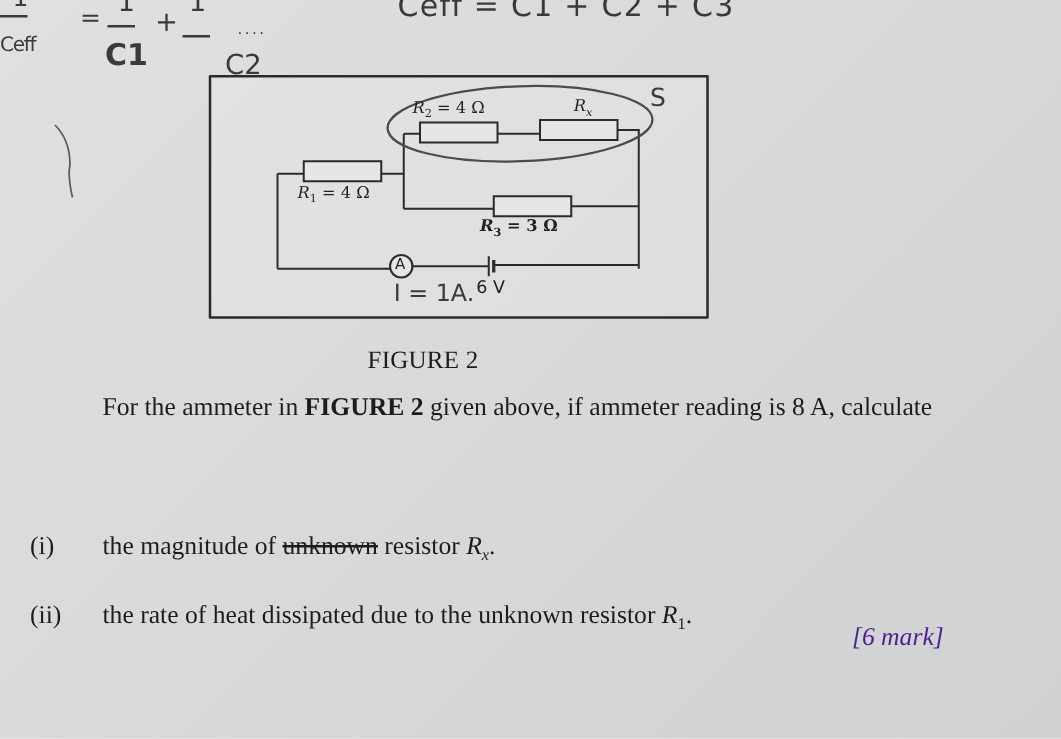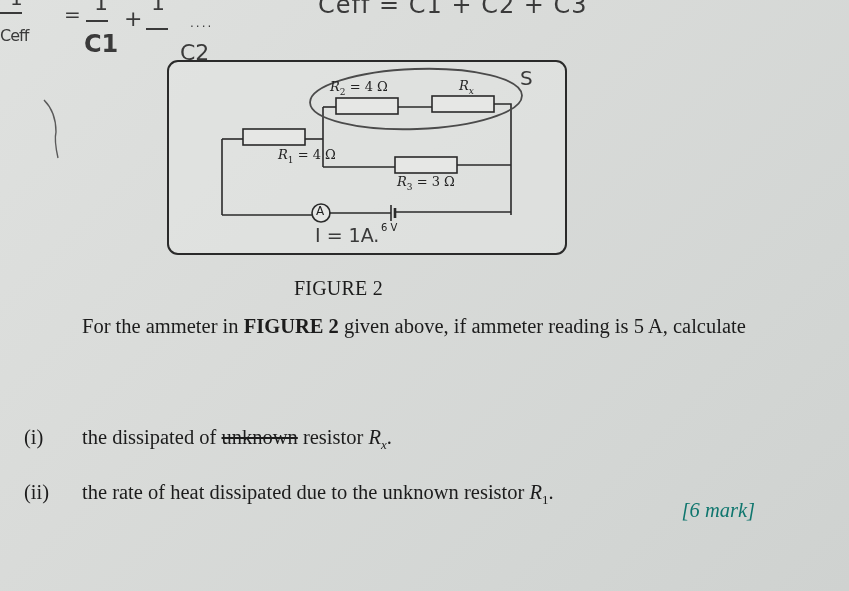--- a/index.html
+++ b/index.html
@@ -12,21 +12,21 @@
   .abs { position: absolute; }
   .hand {
     font-family: "DejaVu Sans", sans-serif;
     color: #3a3a3a;
     font-weight: normal;
   }
   .hand-line { position: absolute; border-top: 2px solid #3a3a3a; }
   
   .circuit-box {
     position: absolute; left: 167px; top: 60px; width: 396px; height: 191px;
-    border: 2px solid #2a2a2a; border-radius: 11px;
+    border: 2px solid #2a2a2a; border-radius: 1px;
     background: rgba(228,229,227,0.55);
   }
   .circuit-svg { position: absolute; left: 0; top: 0; }
   .clabel {
     position: absolute; font-family: "DejaVu Serif", serif; font-style: italic;
     font-size: 13px; color: #222; white-space: nowrap;
   }
   .clabel sub { font-size: 9px; font-style: normal; }
   .sans-label { font-family: "DejaVu Sans", sans-serif; font-style: normal; font-size: 13px; }
   .figure-caption {
@@ -37,21 +37,21 @@
     position: absolute; left: 82px; top: 310px; width: 690px;
     font-size: 20.5px; line-height: 33px; color: #1c1c1c;
   }
   .question b { font-weight: bold; }
   .item { position: absolute; font-size: 20.5px; color: #1c1c1c; white-space: nowrap; }
   .item .num { position: absolute; left: 0; }
   .item .txt { position: absolute; left: 58px; }
   .strike { text-decoration: line-through; text-decoration-thickness: 2px; }
   .math { font-style: italic; }
   .math sub { font-style: normal; font-size: 13px; }
-  .marks { position: absolute; right: 94px; top: 499px; font-size: 20.5px; font-style: italic; color: #0f766e; }
+  .marks { position: absolute; right: 94px; top: 499px; font-size: 20.5px; font-style: italic; color: #4c1d95; }
 </style>
 </head>
 <body>
 
 <div class="abs hand" style="left:0; top:0; width:300px; height:70px;">
   <span class="abs hand" style="left:10px; top:-14px; font-size:20px;">1</span>
   <div class="hand-line" style="left:0; top:12px; width:22px;"></div>
   <span class="abs hand" style="left:0; top:26px; font-size:16px; letter-spacing:-1px;">Ceff</span>
   <span class="abs hand" style="left:64px; top:2px; font-size:20px;">=</span>
   <span class="abs hand" style="left:94px; top:-10px; font-size:22px;">1</span>
@@ -107,42 +107,42 @@
 
     <ellipse cx="247" cy="37" rx="106" ry="30" stroke="#4b4b4b" stroke-width="1.8" fill="none" transform="rotate(-2 247 37)"></ellipse>
   </svg>
 
   <span class="clabel" style="left:161px; top:17px;">
     <span>R</span><sub>2</sub><span style="font-style:normal;"> = 4 Ω</span>
   </span>
   <span class="clabel" style="left:290px; top:16px;">
     <span>R</span><sub style="font-style:italic;">x</sub>
   </span>
-  <span class="clabel" style="left:69px; top:85px;margin-left:40px;">
+  <span class="clabel" style="left:69px; top:85px;">
     <span>R</span><sub>1</sub><span style="font-style:normal;"> = 4 Ω</span>
   </span>
-  <span class="clabel" style="left:228px; top:112px;">
+  <span class="clabel" style="left:215px; top:112px;font-weight:bold;">
     <span>R</span><sub>3</sub><span style="font-style:normal;"> = 3 Ω</span>
   </span>
   <span class="clabel sans-label" style="left:147px; top:142px; font-size:12px;">A</span>
-  <span class="clabel sans-label" style="left:212px; top:160px; font-size:10px;">6 V</span>
+  <span class="clabel sans-label" style="left:212px; top:160px; font-size:14px;">6 V</span>
   <span class="abs hand" style="left:146px; top:162px; font-size:19px; font-weight:normal;">I = 1A.</span>
   <span class="abs hand" style="left:351px; top:4px; font-size:20px;">S</span>
 </div>
 
 <div class="figure-caption">FIGURE 2</div>
 
 <div class="question">
-  <span>For the ammeter in </span><b>FIGURE 2</b><span> given above, if ammeter reading is 5 A, calculate</span>
+  <span>For the ammeter in </span><b>FIGURE 2</b><span> given above, if ammeter reading is 8 A, calculate</span>
 </div>
 
 <div class="item" style="left:24px; top:426px;">
   <span class="num">(i)</span>
   <span class="txt">
-    <span>the dissipated of </span><span class="strike">unknown</span><span> resistor </span><span class="math"><span>R</span><sub style="font-style:italic;">x</sub></span><span>.</span>
+    <span>the magnitude of </span><span class="strike">unknown</span><span> resistor </span><span class="math"><span>R</span><sub style="font-style:italic;">x</sub></span><span>.</span>
   </span>
 </div>
 
 <div class="item" style="left:24px; top:481px;">
   <span class="num">(ii)</span>
   <span class="txt">
     <span>the rate of heat dissipated due to the unknown resistor </span><span class="math"><span>R</span><sub>1</sub></span><span>.</span>
   </span>
 </div>
 

